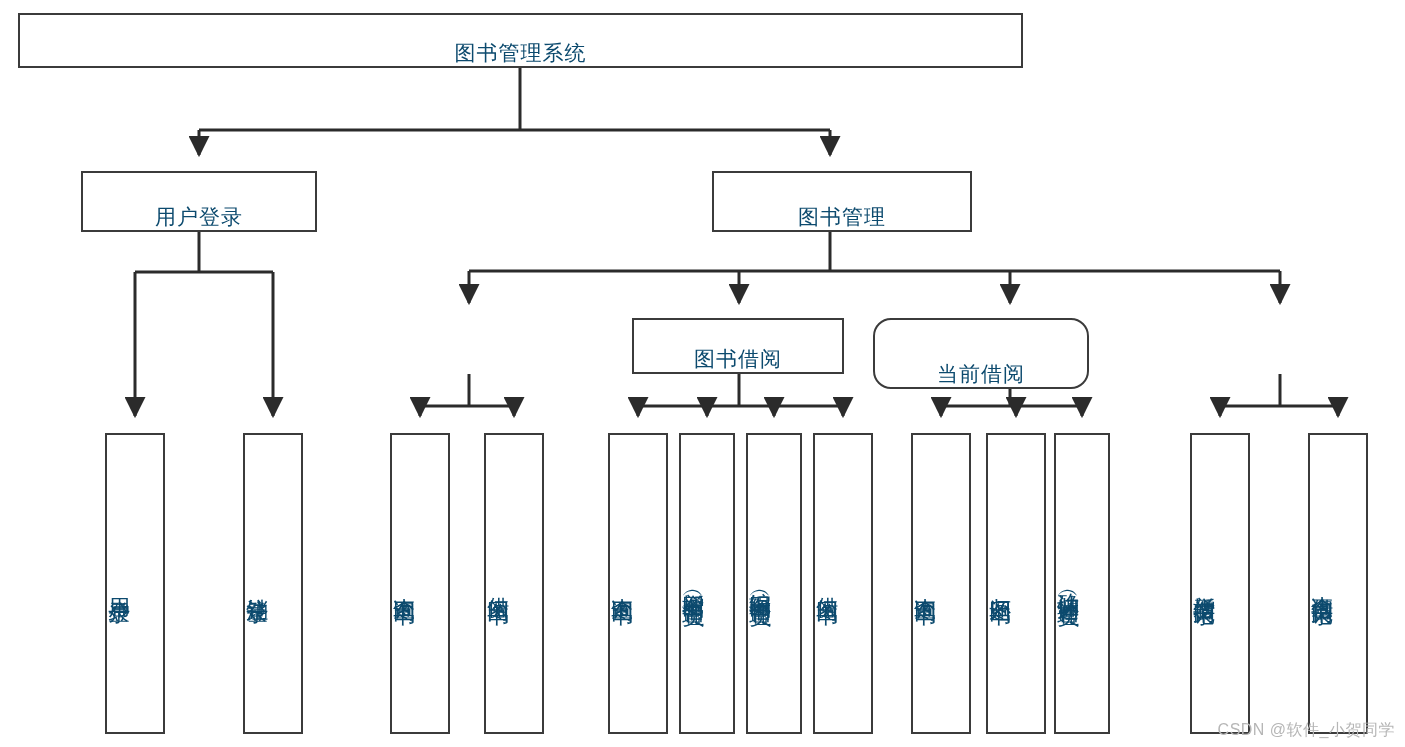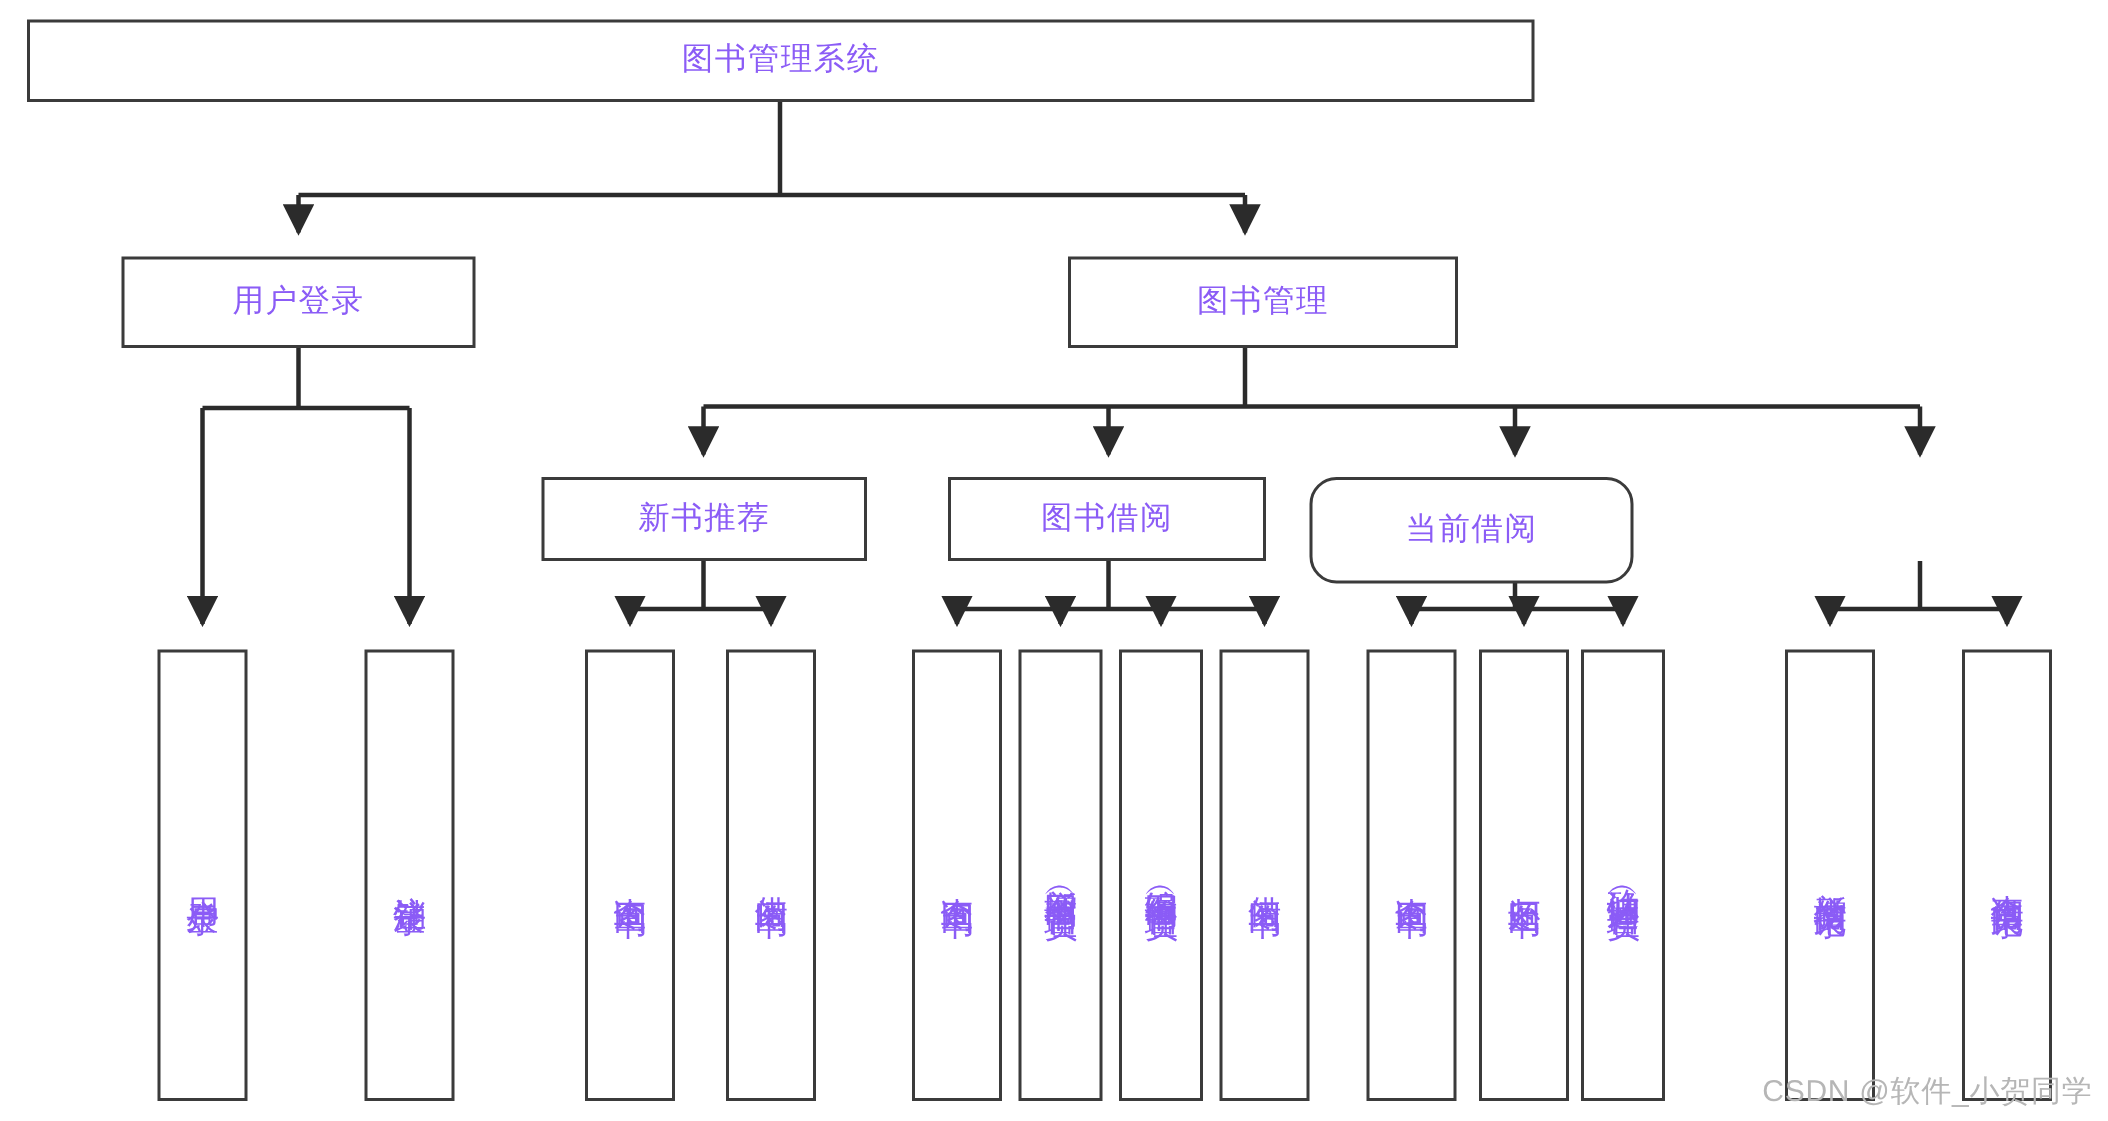--- a/index.html
+++ b/index.html
@@ -23,23 +23,23 @@
     top: 0;
     width: 1405px;
     height: 747px;
   }
   .node {
     position: absolute;
     box-sizing: border-box;
     border: 2px solid #3b3b3b;
     background: #ffffff;
     display: flex;
-    align-items: center;
+    align-items: flex-end;
     justify-content: center;
-    color: #8b5cf6;
+    color: #0c4a6e;
     z-index: 2;
   }
   .node-label {
     display: block;
     text-align: center;
     line-height: 1.18;
     letter-spacing: 1px;
   }
   .h-node .node-label {
     font-size: 21px;
@@ -52,21 +52,21 @@
     writing-mode: vertical-rl;
     text-orientation: upright;
     font-size: 22px;
     line-height: 1.1;
     letter-spacing: 2px;
   }
   .watermark {
     position: absolute;
     right: 10px;
     bottom: 6px;
-    font-size: 20px;
+    font-size: 16px;
     color: #b6b6b6;
     letter-spacing: 0.5px;
     z-index: 5;
     white-space: nowrap;
   }
 </style>
 </head>
 <body>
 
 <div id="canvas">
@@ -125,23 +125,20 @@
     <span class="node-label">图书管理系统</span>
   </div>
 
   <div class="node h-node" style="left:81px; top:171px; width:236px; height:61px;">
     <span class="node-label">用户登录</span>
   </div>
   <div class="node h-node" style="left:712px; top:171px; width:260px; height:61px;">
     <span class="node-label">图书管理</span>
   </div>
 
-  <div class="node h-node" style="left:361px; top:318px; width:217px; height:56px;">
-    <span class="node-label">新书推荐</span>
-  </div>
   <div class="node h-node" style="left:632px; top:318px; width:212px; height:56px;">
     <span class="node-label">图书借阅</span>
   </div>
   <div class="node h-node" style="left:873px; top:318px; width:216px; height:71px;border-radius:18px;">
     <span class="node-label">当前借阅</span>
   </div>
 
   <div class="node v-node" style="left:105px; top:433px; width:60px; height:301px;">
     <span class="node-label">用户登录</span>
   </div>

